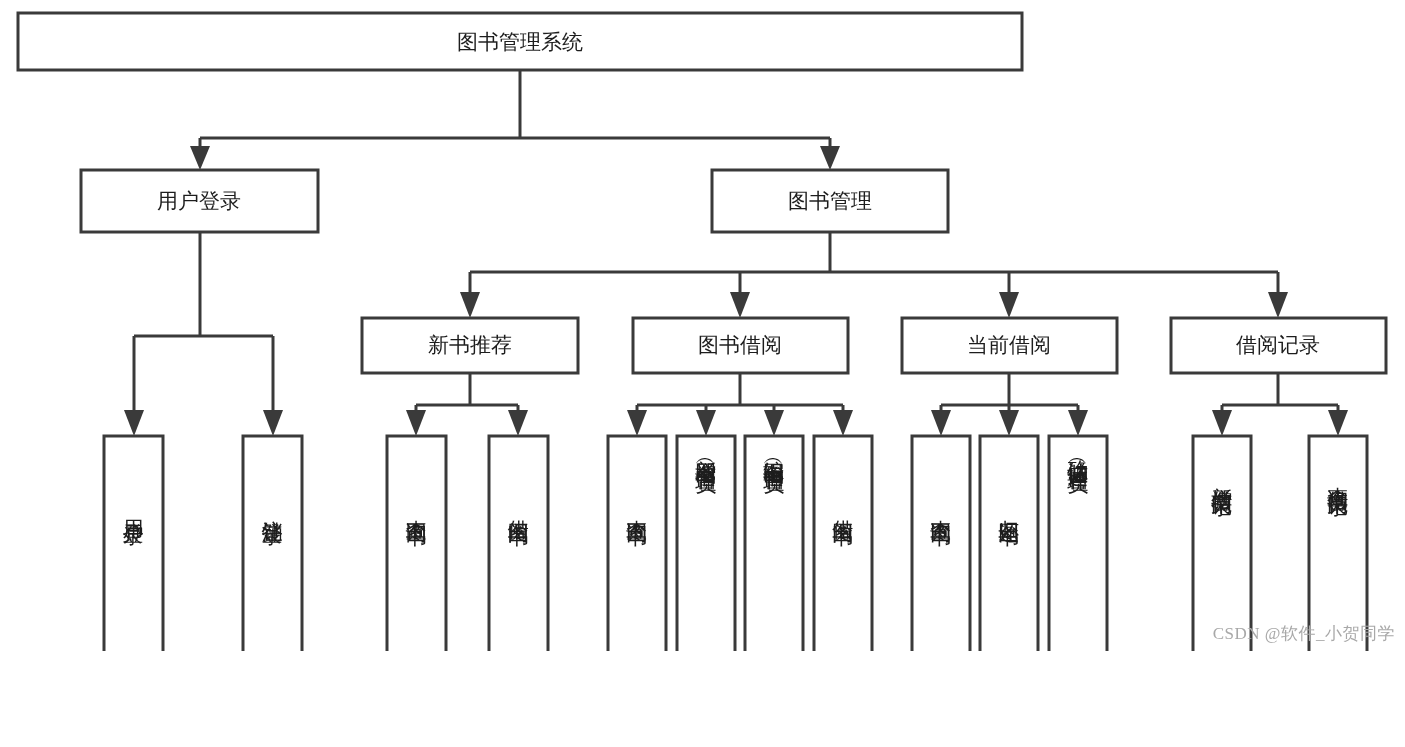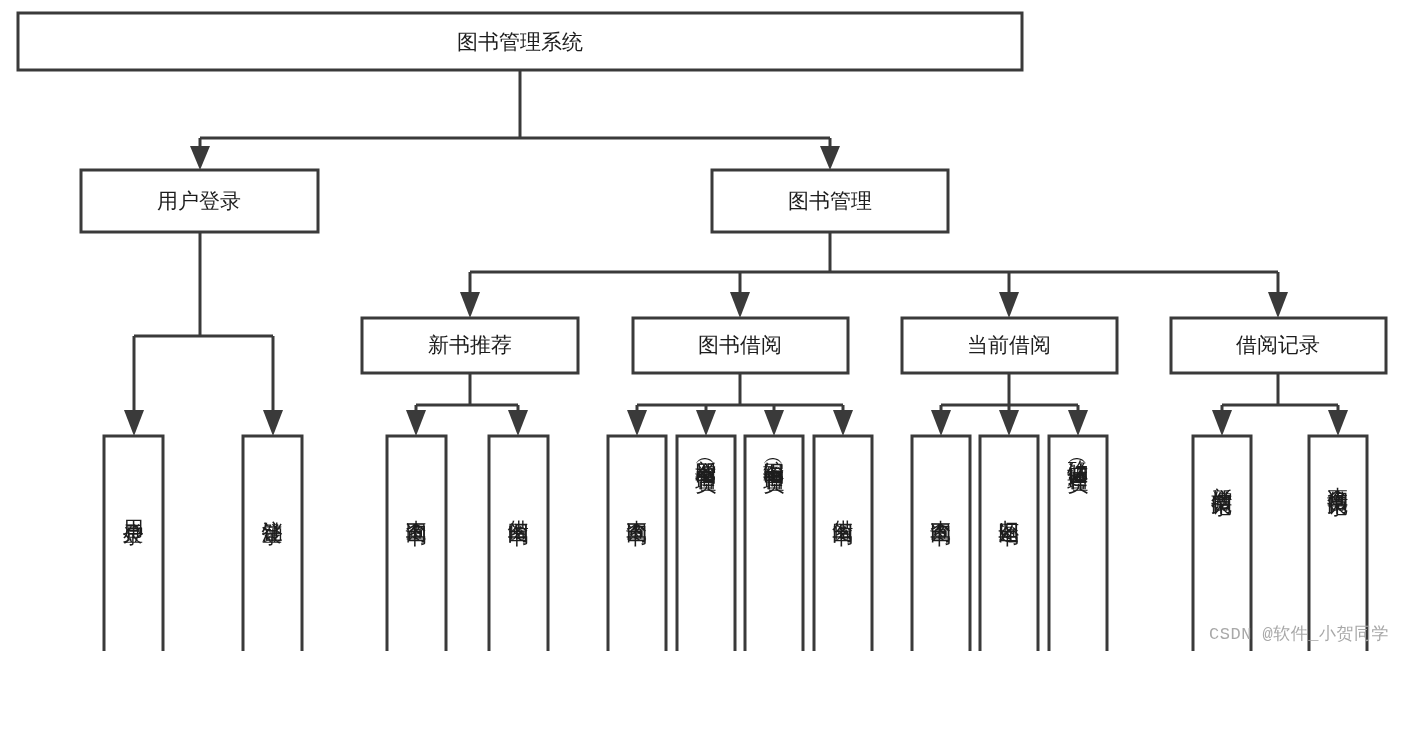--- a/index.html
+++ b/index.html
@@ -60,23 +60,23 @@
     text-orientation: upright;
     font-family: "Liberation Sans", "DejaVu Sans", sans-serif;
     font-size: 21px;
     line-height: 1.12;
     color: #1d1d1d;
     letter-spacing: 2px;
     white-space: nowrap;
   }
   .watermark {
     position: absolute;
-    right: 16px;
+    right: 10px;
     bottom: 6px;
-    font-family: Liberation Mono, monospace;
+    font-family: Liberation Serif, serif;
     font-size: 17px;
     color: #a8a8a8;
     letter-spacing: 0.5px;
     white-space: nowrap;
   }
 </style>
 </head>
 <body>
 
 <div id="diagram-root">

